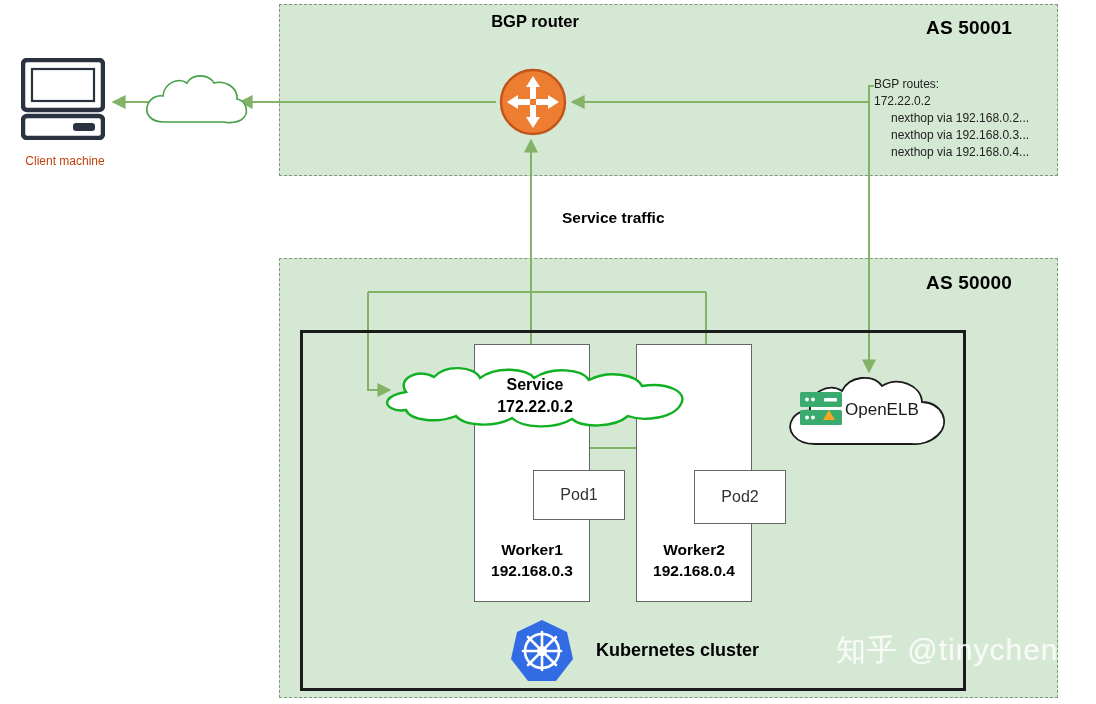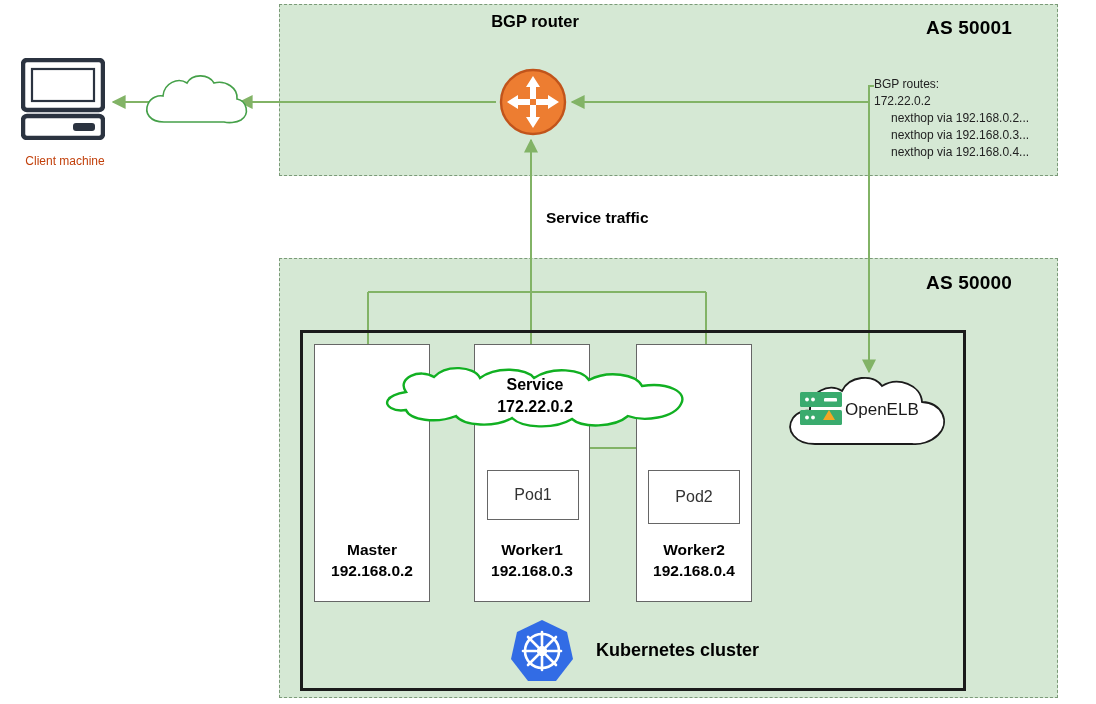--- a/index.html
+++ b/index.html
@@ -73,20 +73,21 @@
   
   .pod-box {
     background: #ffffff;
     border: 1px solid #666666;
     box-sizing: border-box;
     display: flex;
     align-items: center;
     justify-content: center;
     font-size: 16px;
     color: #333333;
+    margin-left: 46px;
   }
   #pod1 { left: 487px; top: 470px; width: 92px; height: 50px; }
   #pod2 { left: 648px; top: 470px; width: 92px; height: 54px; }
 
   
   #router-icon {
     left: 499px; top: 68px; width: 68px; height: 68px;
   }
   #router-label {
     left: 430px; top: 10px; width: 210px;
@@ -111,21 +112,21 @@
     left: 874px; top: 76px;
     font-size: 12px;
     color: #222222;
     line-height: 17px;
     white-space: nowrap;
   }
   #bgp-routes .indent { padding-left: 17px; }
 
   
   #service-traffic-label {
-    left: 546px; top: 209px;
+    left: 562px; top: 209px;
     font-size: 15.5px;
     font-weight: bold;
     color: #000000;
     white-space: nowrap;
   }
 
   
   #service-cloud { left: 376px; top: 362px; width: 318px; height: 68px; }
   #service-cloud-text {
     left: 376px; top: 374px; width: 318px;
@@ -251,26 +252,20 @@
     <div>172.22.0.2</div>
     <div class="indent">nexthop via 192.168.0.2...</div>
     <div class="indent">nexthop via 192.168.0.3...</div>
     <div class="indent">nexthop via 192.168.0.4...</div>
   </div>
 
   <div class="abs" id="service-traffic-label">Service traffic</div>
 
   <div class="abs" id="k8s-box"></div>
 
-  <div class="abs node-box" id="node-master">
-    <div class="node-caption">
-      <div>Master</div>
-      <div>192.168.0.2</div>
-    </div>
-  </div>
 
   <div class="abs node-box" id="node-worker1">
     <div class="node-caption">
       <div>Worker1</div>
       <div>192.168.0.3</div>
     </div>
   </div>
 
   <div class="abs node-box" id="node-worker2">
     <div class="node-caption">
@@ -335,14 +330,15 @@
       <line x1="15" y1="33" x2="28" y2="33"></line>
       <line x1="40" y1="33" x2="53" y2="33"></line>
       <line x1="20" y1="19" x2="30" y2="29"></line>
       <line x1="38" y1="37" x2="48" y2="47"></line>
       <line x1="48" y1="19" x2="38" y2="29"></line>
       <line x1="30" y1="37" x2="20" y2="47"></line>
     </g>
   </svg>
   <div class="abs" id="k8s-title">Kubernetes cluster</div>
 
+  <div class="abs" id="watermark">知乎 @tinychen</div>
 
 </div>
 
 </body></html>

